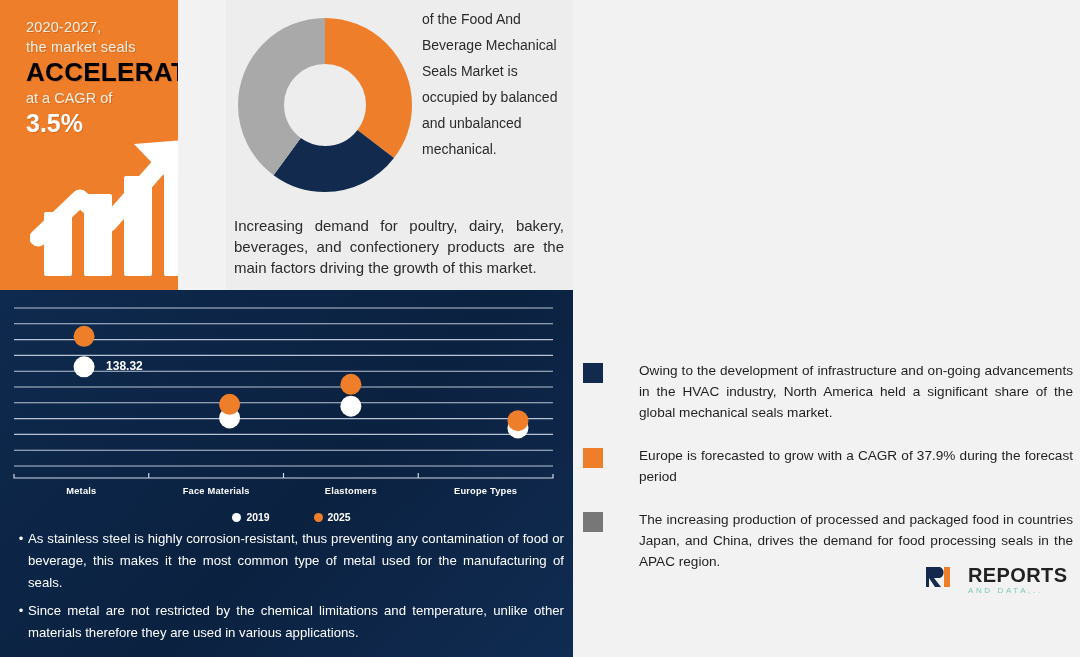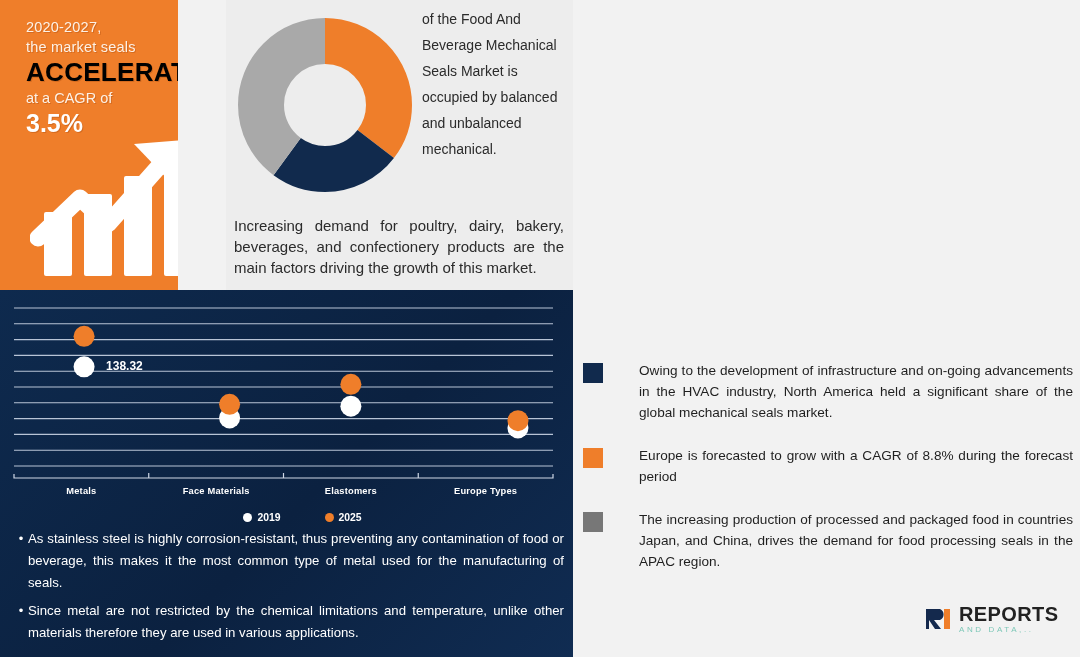--- a/index.html
+++ b/index.html
@@ -132,21 +132,21 @@
   .dot-cat {
     position: absolute;
     text-align: center;
     font-size: 9.3px;
     font-weight: bold;
     color: #ffffff;
     letter-spacing: 0.2px;
   }
   .dot-legend {
     position: absolute;
-    left: 16px; top: 222px;
+    left: 5px; top: 222px;
     width: 573px;
     display: flex;
     justify-content: center;
     gap: 44px;
     font-size: 10.4px;
     color: #ffffff;
     font-weight: bold;
   }
   .dot-legend-item { display: flex; align-items: center; gap: 5px; }
   .dot-swatch { width: 9px; height: 9px; border-radius: 50%; display: inline-block; }
@@ -202,25 +202,24 @@
     flex: 1;
     font-size: 13.6px;
     line-height: 21px;
     color: #1f1f1f;
     text-align: justify;
   }
 
   
   .logo {
     position: absolute;
-    left: 925px; top: 598px;
+    left: 925px; top: 565px;
     width: 140px; height: 42px;
     display: flex;
-    align-items: center;
-    gap: 6px;
+    gap: 15px;
   }
   .logo-mark { width: 28px; height: 24px; flex: 0 0 28px; }
   .logo-words { display: flex; flex-direction: column; line-height: 1; }
   .logo-main {
     font-size: 20px;
     font-weight: bold;
     color: #222222;
     letter-spacing: 0.4px;
   }
   .logo-sub {
@@ -343,21 +342,21 @@
     
   </div>
 
   <div class="insights" id="insights">
       <div class="insight-row">
         <div class="insight-swatch" style="background: rgb(17, 42, 77);"></div>
         <div class="insight-text">Owing to the development of infrastructure and on-going advancements in the HVAC industry, North America held a significant share of the global mechanical seals market.</div>
       </div>
       <div class="insight-row">
         <div class="insight-swatch" style="background: rgb(239, 126, 42);"></div>
-        <div class="insight-text">Europe is forecasted to grow with a CAGR of 8.8% during the forecast period</div>
+        <div class="insight-text">Europe is forecasted to grow with a CAGR of 37.9% during the forecast period</div>
       </div>
       <div class="insight-row">
         <div class="insight-swatch" style="background: rgb(119, 119, 119);"></div>
         <div class="insight-text">The increasing production of processed and packaged food in countries Japan, and China, drives the demand for food processing seals in the APAC region.</div>
       </div>
     </div>
 
   <div class="logo">
     <svg class="logo-mark" viewBox="0 0 28 24">
       <path d="M1 2 H15 A6 6 0 0 1 15 13 H9 L16 22 H10 L4 13 V22 H1 Z" fill="#14294d"></path>

